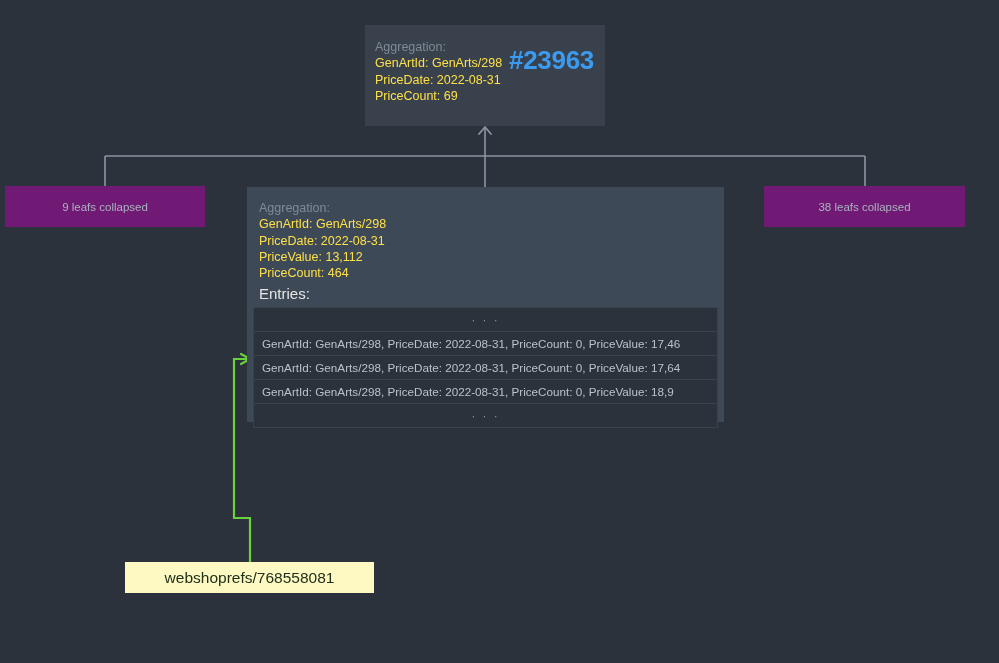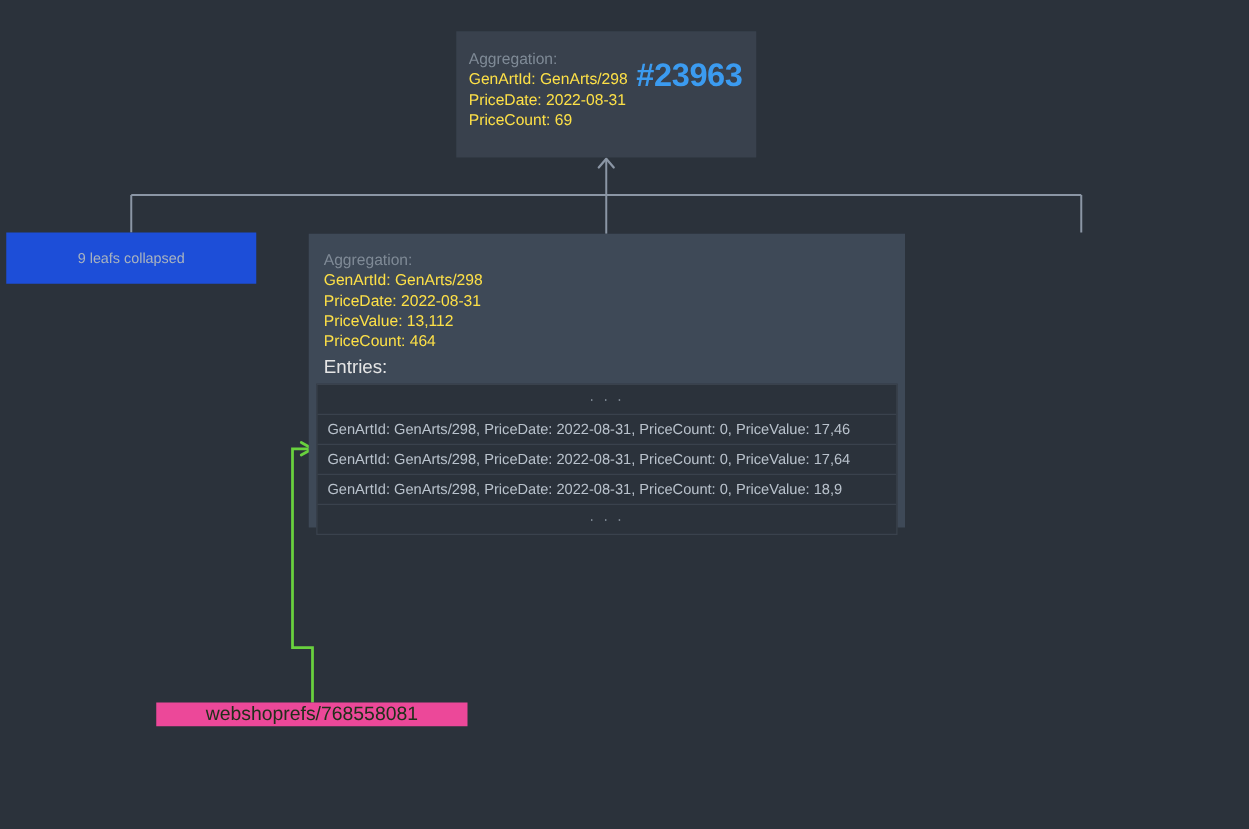--- a/index.html
+++ b/index.html
@@ -61,21 +61,21 @@
   .agg-line {
     color: #fde047;
     font-size: 12.5px;
     line-height: 16.3px;
     white-space: nowrap;
   }
 
   
   .leaf-box {
     position: absolute;
-    background: #1d4ed8;
+    background: #701a75;
     display: flex;
     align-items: center;
     justify-content: center;
     box-sizing: border-box;
   }
   .leaf-box .leaf-label {
     color: #a9b3bf;
     font-size: 11.5px;
   }
   #leaf-left  { left: 5px;   top: 186px; width: 200px; height: 41px; }
@@ -134,22 +134,22 @@
     color: #8d97a3;
     letter-spacing: 2px;
   }
 
   
   .green-box {
     position: absolute;
     left: 125px;
     top: 562px;
     width: 249px;
-    height: 19px;
-    background: #ec4899;
+    height: 31px;
+    background: #fef9c3;
     display: flex;
     align-items: center;
     justify-content: center;
     box-sizing: border-box;
   }
   .green-box .green-label {
     color: #20301a;
     font-size: 15.5px;
   }
 </style>
@@ -180,20 +180,23 @@
       <div class="agg-line">GenArtId: GenArts/298</div>
       <div class="agg-line">PriceDate: 2022-08-31</div>
       <div class="agg-line">PriceCount: 69</div>
     </div>
   </div>
 
   <div class="leaf-box" id="leaf-left">
     <span class="leaf-label">9 leafs collapsed</span>
   </div>
 
+  <div class="leaf-box" id="leaf-right">
+    <span class="leaf-label">38 leafs collapsed</span>
+  </div>
 
   <div class="node-expanded">
     <div class="exp-head">
       <div class="agg-label">Aggregation:</div>
       <div class="agg-line">GenArtId: GenArts/298</div>
       <div class="agg-line">PriceDate: 2022-08-31</div>
       <div class="agg-line">PriceValue: 13,112</div>
       <div class="agg-line">PriceCount: 464</div>
     </div>
     <div class="entries-label">Entries:</div>

